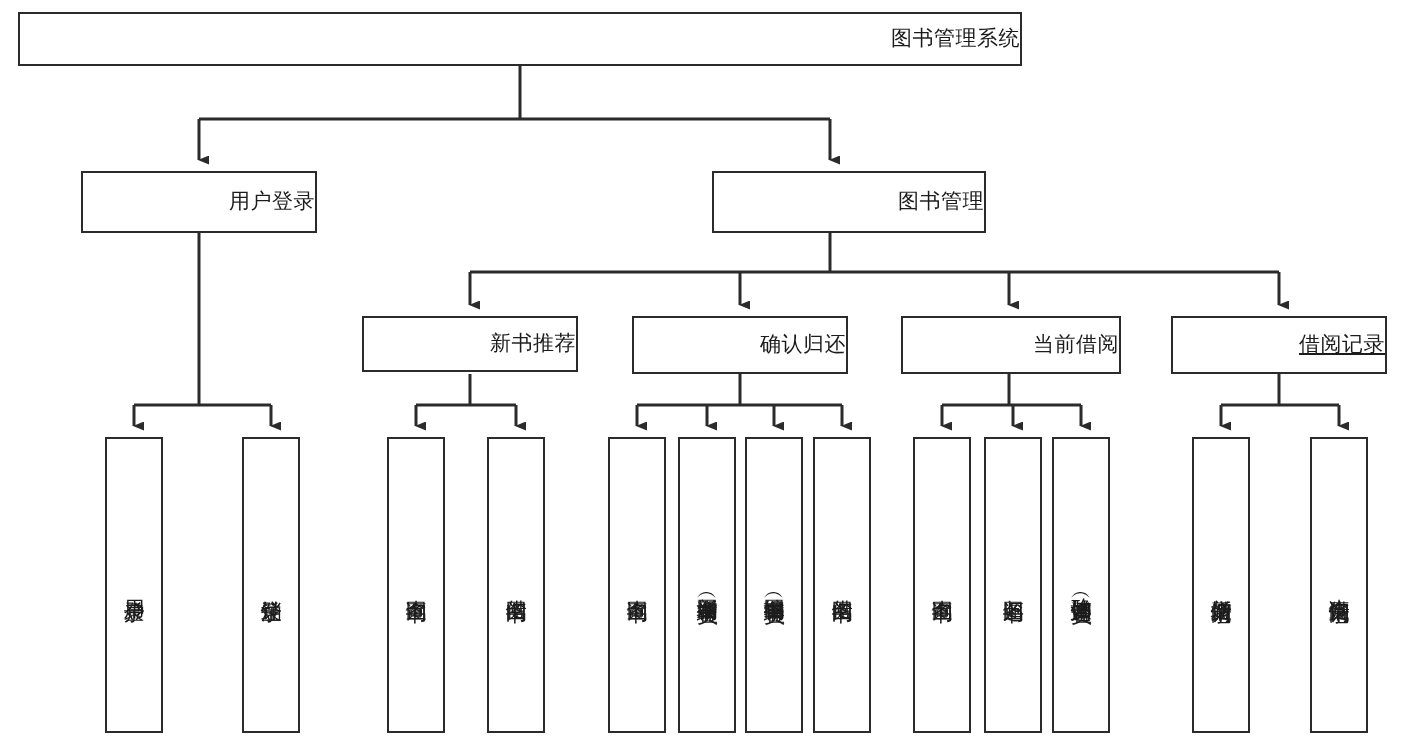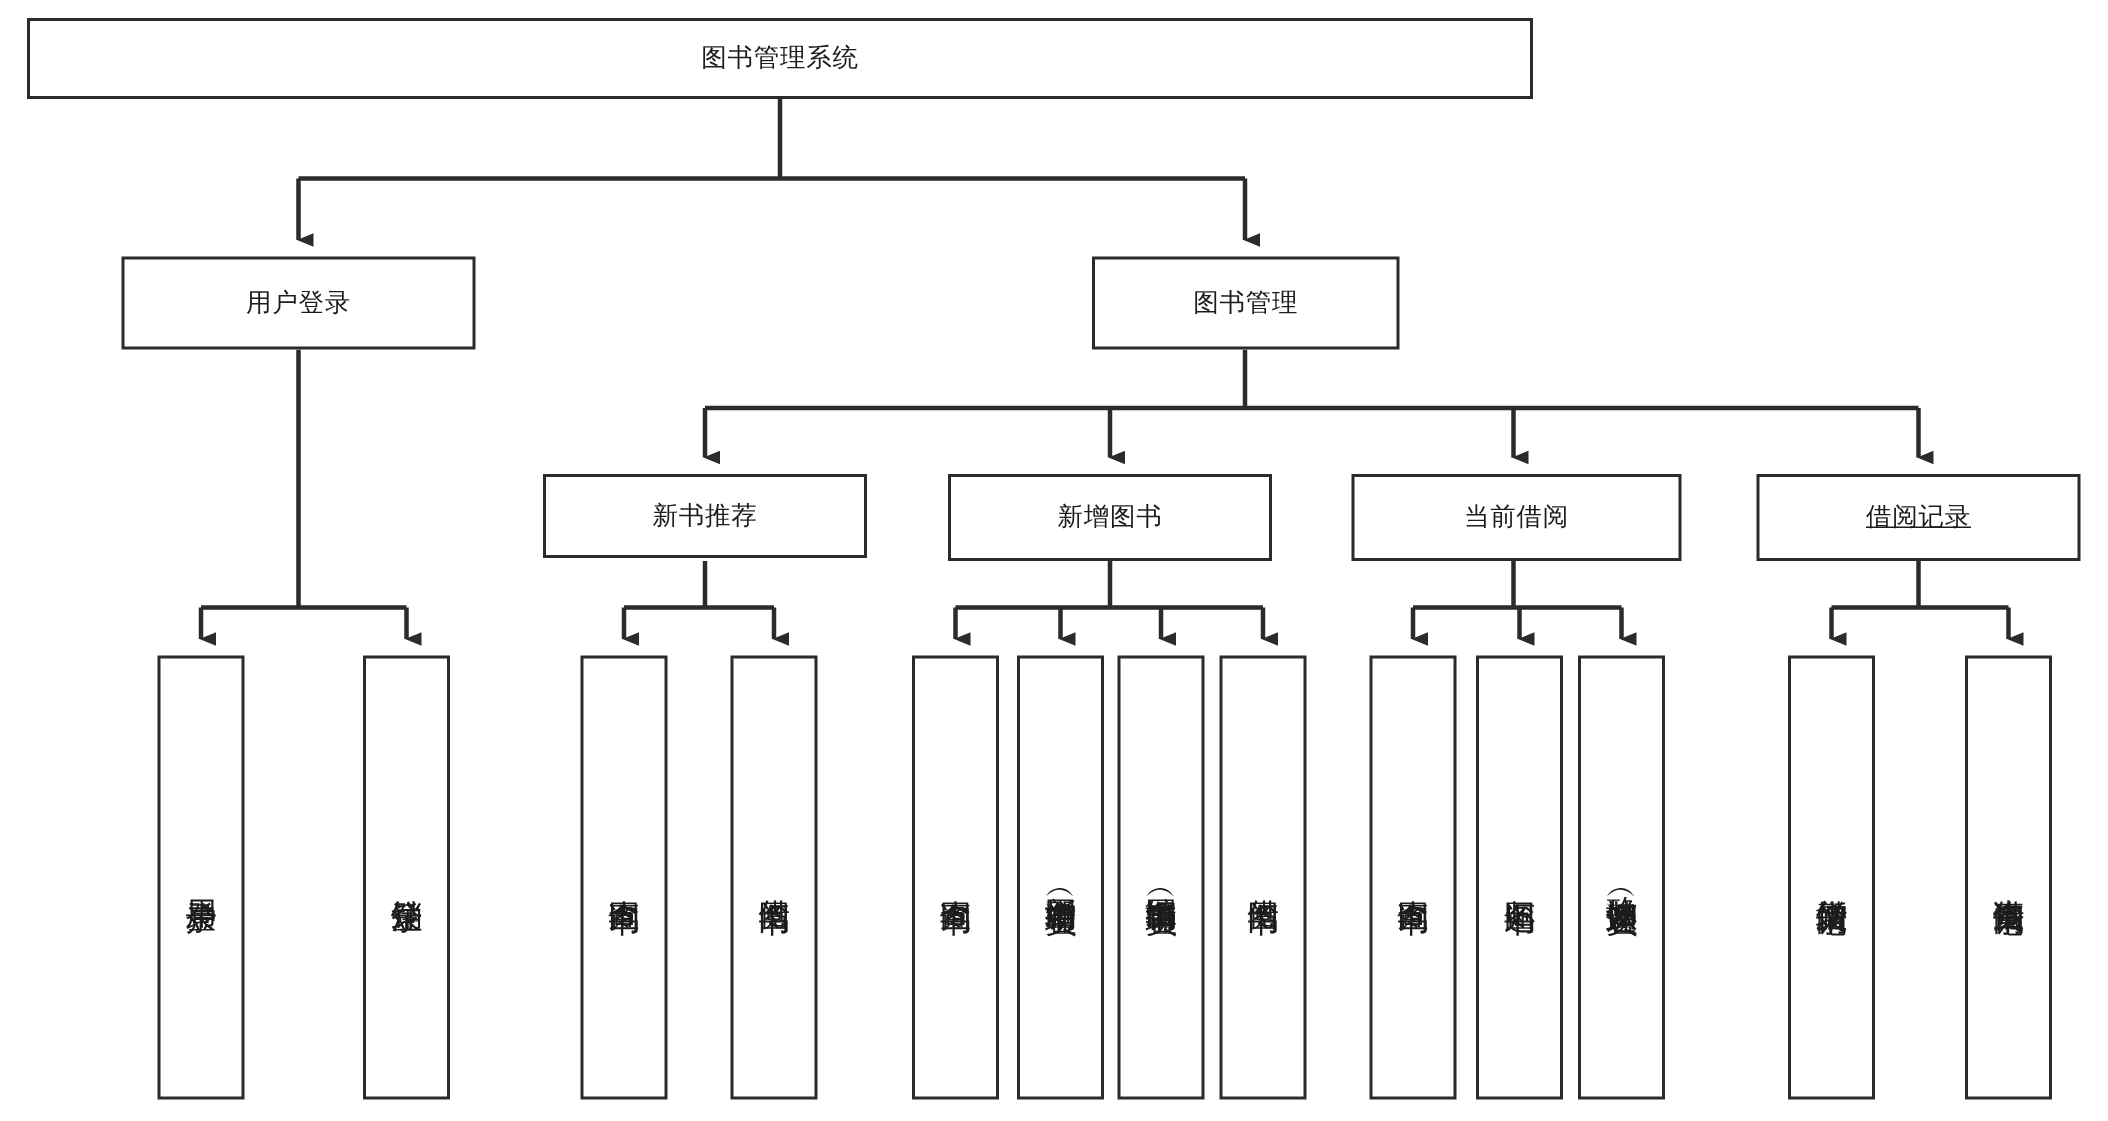--- a/index.html
+++ b/index.html
@@ -30,24 +30,25 @@
     box-sizing: border-box;
     border: 2px solid #2b2b2b;
     background: #ffffff;
     display: flex;
     align-items: center;
     justify-content: center;
     color: #1c1c1c;
     z-index: 2;
   }
   .node.horizontal {
-    font-size: 17px;
+    font-size: 21px;
     line-height: 1.2;
     letter-spacing: 0.5px;
     white-space: nowrap;
+    justify-content: flex-end;
   }
   .node.vertical {
     font-size: 21px;
     line-height: 1.25;
     letter-spacing: 1px;
     writing-mode: vertical-rl;
     text-orientation: upright;
     padding: 6px 0;
   }
   .node.vertical .node-label {
@@ -119,28 +120,28 @@
       </g>
   </svg>
 
   <div id="nodes-layer">
       <div class="node horizontal" style="left: 18px; top: 12px; width: 1004px; height: 54px;">
         <span class="node-label">图书管理系统</span>
       </div>
       <div class="node horizontal" style="left: 81px; top: 171px; width: 236px; height: 62px;">
         <span class="node-label">用户登录</span>
       </div>
-      <div class="node horizontal" style="left: 712px; top: 171px; width: 205px; height: 62px; margin-left: 16px;">
+      <div class="node horizontal" style="left: 712px; top: 171px; width: 274px; height: 62px;">
         <span class="node-label">图书管理</span>
       </div>
       <div class="node horizontal" style="left: 362px; top: 316px; width: 216px; height: 56px;">
         <span class="node-label">新书推荐</span>
       </div>
       <div class="node horizontal" style="left: 632px; top: 316px; width: 216px; height: 58px;">
-        <span class="node-label">新增图书</span>
+        <span class="node-label">确认归还</span>
       </div>
       <div class="node horizontal" style="left: 901px; top: 316px; width: 220px; height: 58px;">
         <span class="node-label">当前借阅</span>
       </div>
       <div class="node horizontal" style="left: 1171px; top: 316px; width: 216px; height: 58px; text-decoration: underline;">
         <span class="node-label">借阅记录</span>
       </div>
       <div class="node vertical" style="left: 105px; top: 437px; width: 58px; height: 296px;">
         <span class="node-label">用户登录</span>
       </div>

